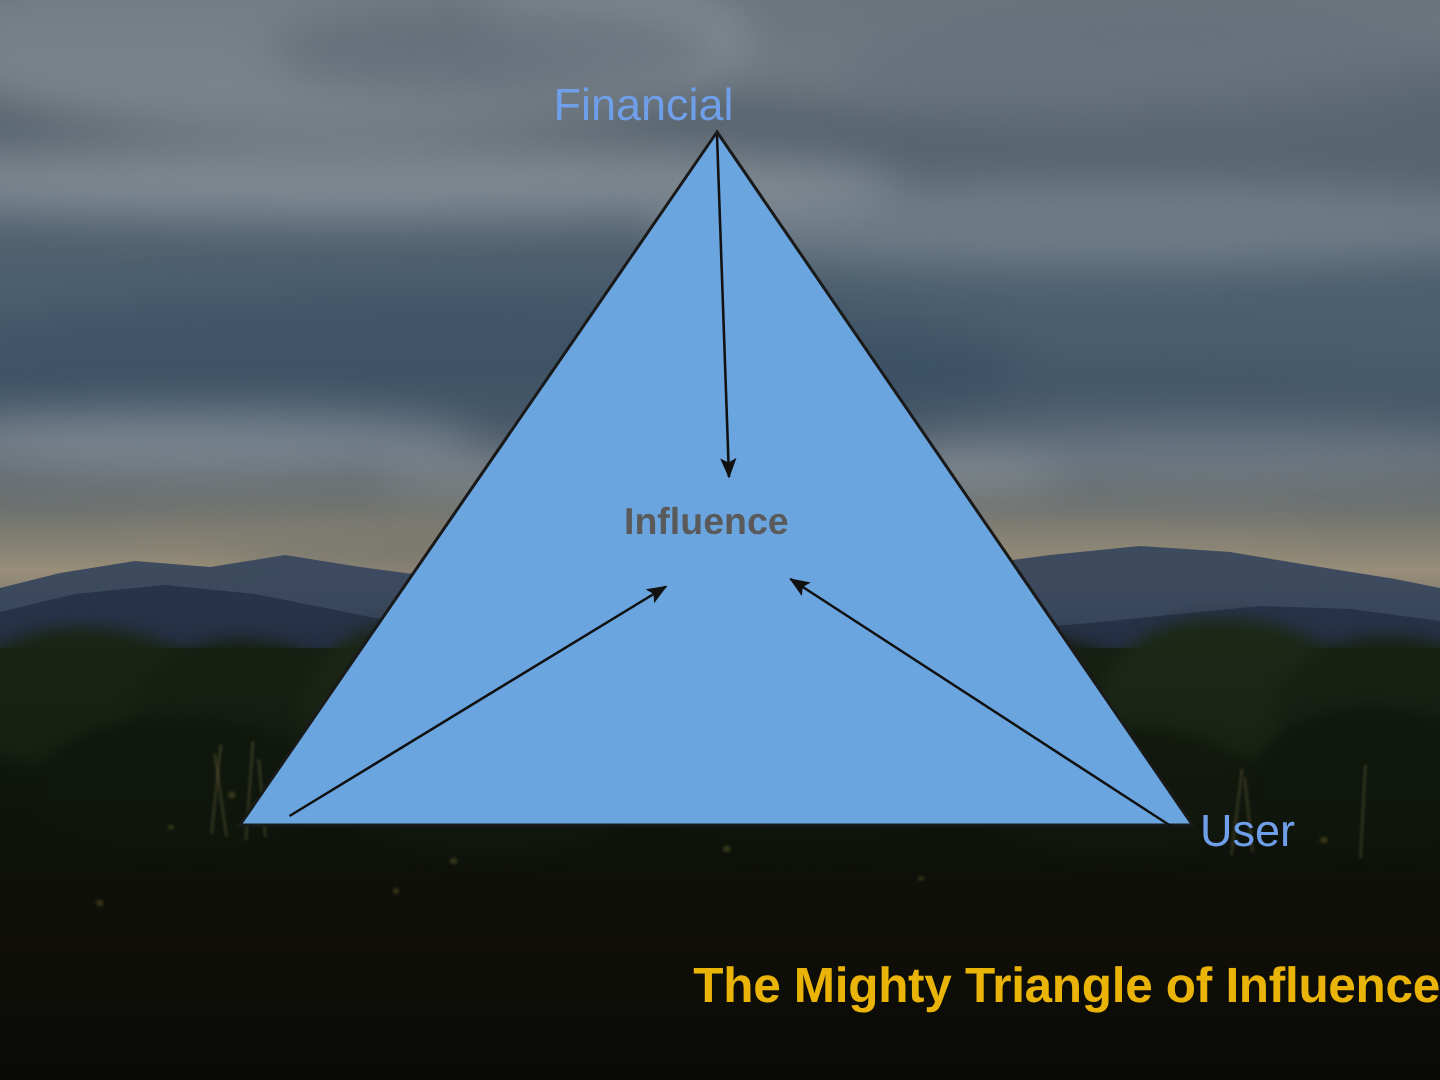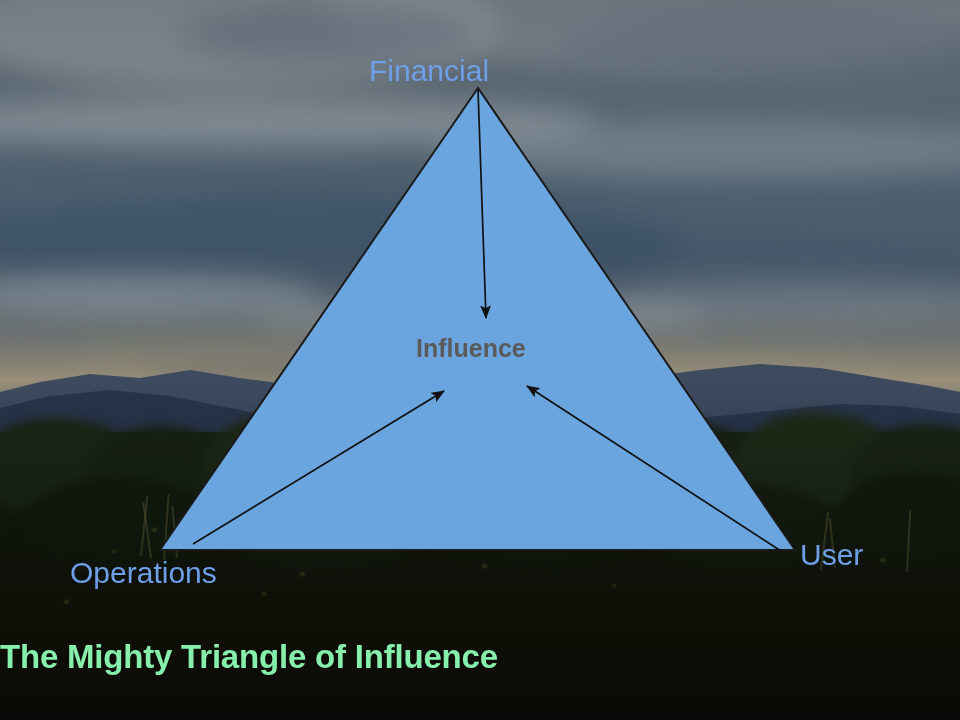--- a/index.html
+++ b/index.html
@@ -147,24 +147,24 @@
     font-size: 25px;
     font-weight: bold;
     color: #5a5a5a;
   }
 
   #slide-title {
     position: absolute;
     left: 0;
     top: 638px;
     width: 960px;
-    text-align: left;
+    text-align: right;
     font-size: 33px;
     font-weight: bold;
-    color: #86efac;
+    color: #eab308;
     letter-spacing: -0.2px;
     white-space: nowrap;
   }
 </style>
 </head>
 <body>
 
 <div id="slide">
 
   <div class="photo">
@@ -246,21 +246,20 @@
 
     <line x1="478" y1="90" x2="486" y2="318" stroke="#111111" stroke-width="1.7" marker-end="url(#arrowhead)"></line>
 
     <line x1="193" y1="544" x2="444" y2="391" stroke="#111111" stroke-width="1.7" marker-end="url(#arrowhead)"></line>
 
     <line x1="781" y1="551" x2="527" y2="386" stroke="#111111" stroke-width="1.7" marker-end="url(#arrowhead)"></line>
   </svg>
 
   <div class="label vertex-label" id="label-financial">Financial</div>
 
-  <div class="label vertex-label" id="label-operations">Operations</div>
 
   <div class="label vertex-label" id="label-user">User</div>
 
   <div class="label" id="label-decision">Influence</div>
 
   <div id="slide-title">The Mighty Triangle of Influence</div>
 
 </div>
 
 </body></html>

